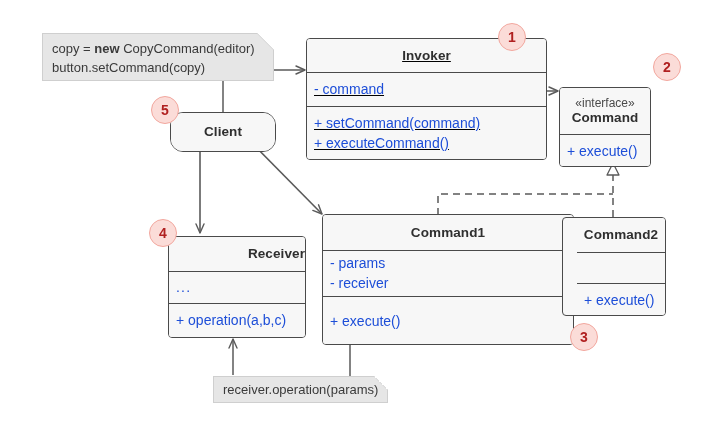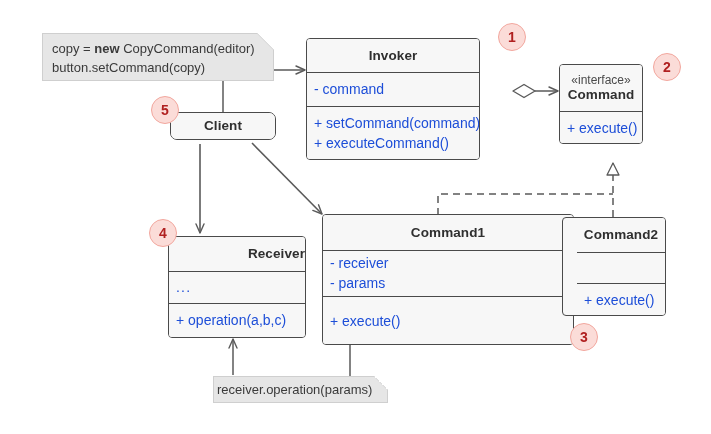--- a/index.html
+++ b/index.html
@@ -185,44 +185,44 @@
   </svg>
 
   <div class="uml-note" style="left:42px; top:33px; width:232px; height:48px;">
     <span class="fold"></span>
     <div class="note-line">
       <span>copy = </span><b>new</b><span> CopyCommand(editor)</span>
     </div>
     <div class="note-line">button.setCommand(copy)</div>
   </div>
 
-  <div class="uml-class" style="left:306px; top:38px; width:174px; height:122px;">
+  <div class="uml-class" style="left:306px; top:38px; width:241px; height:122px;text-decoration:underline;">
     <div class="compartment title" style="height:34px;">
       <div class="cls-name">Invoker</div>
     </div>
     <div class="compartment" style="height:34px;">
       <div class="member">- command</div>
     </div>
     <div class="compartment" style="height:54px;">
       <div class="member">+ setCommand(command)</div>
       <div class="member">+ executeCommand()</div>
     </div>
   </div>
 
-  <div class="uml-class" style="left:559px; top:64px; width:84px; height:80px;">
+  <div class="uml-class" style="left:559px; top:87px; width:92px; height:80px;">
     <div class="compartment title" style="height:47px;">
       <div class="cls-stereo">«interface»</div>
       <div class="cls-name">Command</div>
     </div>
     <div class="compartment" style="height:33px;">
       <div class="member">+ execute()</div>
     </div>
   </div>
 
-  <div class="uml-class" style="left:170px; top:112px; width:106px; height:28px; border-radius:7px;">
+  <div class="uml-class" style="left:170px; top:112px; width:106px; height:40px; border-radius:13px;">
     <div class="compartment title" style="height:100%;">
       <div class="cls-name">Client</div>
     </div>
   </div>
 
   <div class="uml-class" style="left:168px; top:236px; width:138px; height:102px;">
     <div class="compartment title" style="height:35px;align-items:flex-end;">
       <div class="cls-name">Receiver</div>
     </div>
     <div class="compartment" style="height:32px;">
@@ -231,41 +231,41 @@
     <div class="compartment" style="height:33px;">
       <div class="member">+ operation(a,b,c)</div>
     </div>
   </div>
 
   <div class="uml-class" style="left:322px; top:214px; width:252px; height:131px;">
     <div class="compartment title" style="height:36px;">
       <div class="cls-name">Command1</div>
     </div>
     <div class="compartment" style="height:46px;">
+      <div class="member">- params</div>
       <div class="member">- receiver</div>
-      <div class="member">- params</div>
     </div>
     <div class="compartment" style="height:49px;">
       <div class="member">+ execute()</div>
     </div>
   </div>
 
   <div class="uml-class" style="left:562px; top:217px; width:104px; height:99px;padding-left:14px;">
     <div class="compartment title" style="height:35px;">
       <div class="cls-name">Command2</div>
     </div>
     <div class="compartment" style="height:31px;">
       <div class="member"></div>
     </div>
     <div class="compartment" style="height:33px;">
       <div class="member">+ execute()</div>
     </div>
   </div>
 
-  <div class="uml-note" style="left:213px; top:376px; width:175px; height:27px; padding:4px 3px;">
+  <div class="uml-note" style="left:213px; top:376px; width:175px; height:27px; padding:4px 9px;">
     <span class="fold" style="width:14px;height:14px;"></span>
     <div class="note-line">receiver.operation(params)</div>
   </div>
 
   <div class="badge" style="left:498px; top:23px;">
     <span>1</span>
   </div>
   <div class="badge" style="left:653px; top:53px;">
     <span>2</span>
   </div>

